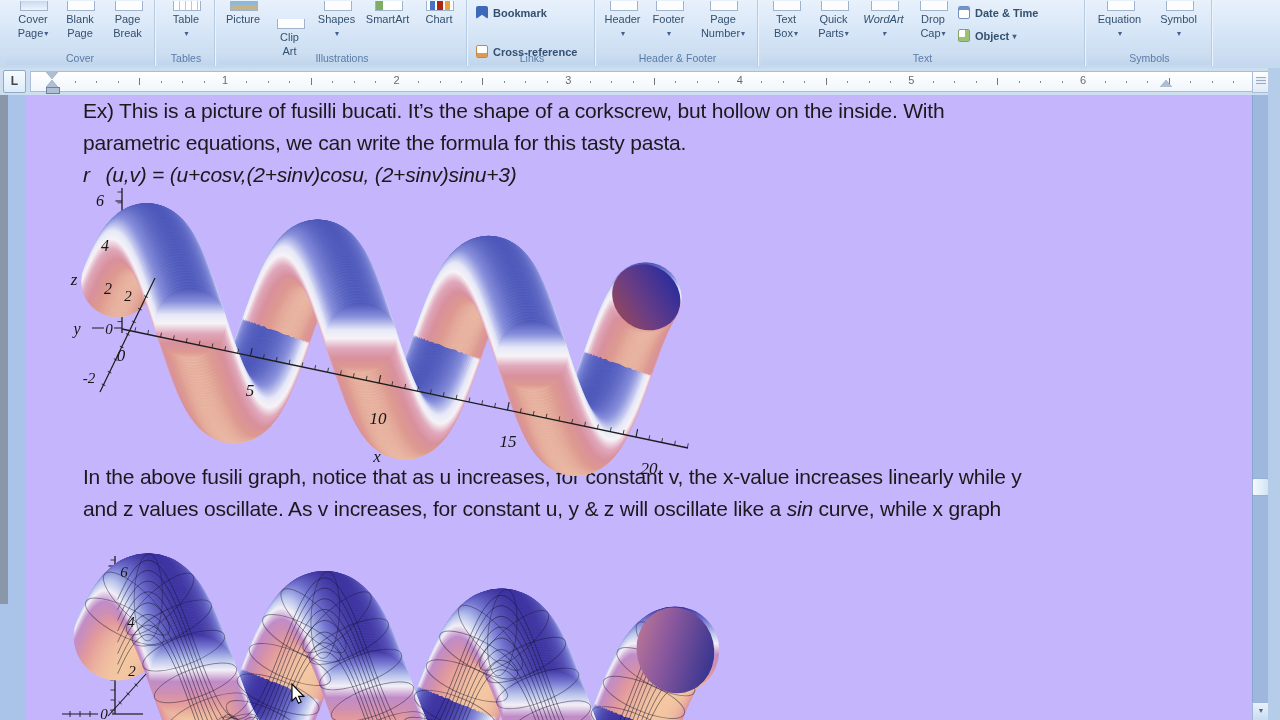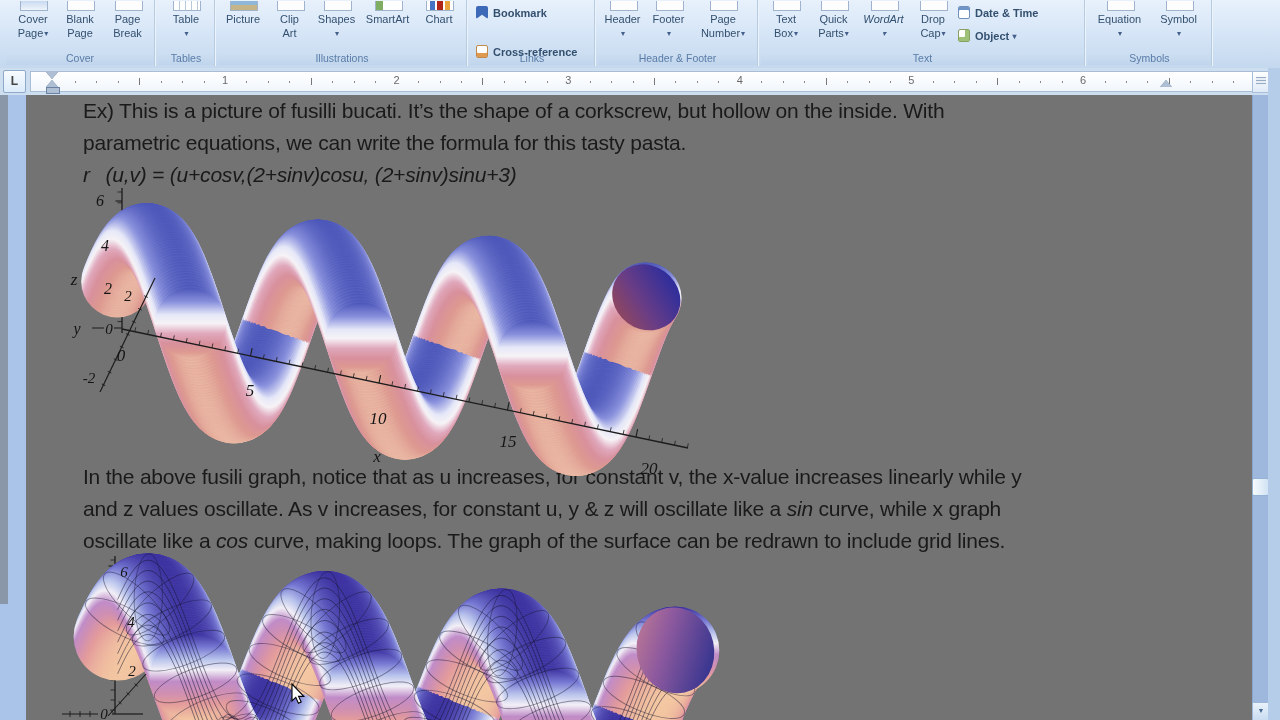--- a/index.html
+++ b/index.html
@@ -39,21 +39,21 @@
   .rdot{position:absolute;top:9px;width:1px;height:2px;background:#8a8a8a;}
   .rhalf{position:absolute;top:6px;width:1px;height:7px;background:#777;}
   .tri-dn{position:absolute;width:0;height:0;border-left:6px solid transparent;border-right:6px solid transparent;
           border-top:7px solid #aebfd4;filter:drop-shadow(0 0 0.6px #51698a);}
   .tri-up{position:absolute;width:0;height:0;border-left:6px solid transparent;border-right:6px solid transparent;
           border-bottom:7px solid #aebfd4;filter:drop-shadow(0 0 0.6px #51698a);}
   .ind-box{position:absolute;width:12px;height:5px;background:#aebfd4;border:1px solid #6c82a2;}
   
   .edge-blue{position:absolute;left:0;top:95px;width:26px;height:625px;background:#a9c4e8;}
   .edge-dark{position:absolute;left:0;top:95px;width:8px;height:509px;background:#8a97a9;}
-  .page{position:absolute;left:26px;top:95px;width:1230px;height:625px;background:#737373;}
+  .page{position:absolute;left:26px;top:95px;width:1230px;height:625px;background:#c4b5fd;}
   .docline{position:absolute;left:57px;font-size:21px;letter-spacing:-0.01em;color:#1a1a1a;white-space:pre;line-height:30px;}
   .docline i{font-style:italic;}
   #overlay{position:absolute;left:0;top:0;width:1280px;height:720px;pointer-events:none;z-index:30;}
   
   .sb-track{position:absolute;left:1252px;top:95px;width:15px;height:625px;background:#9db8dc;border-left:1px solid #8aa6cc;}
   .sb-rulerbtn{position:absolute;left:1252px;top:71px;width:16px;height:20px;background:linear-gradient(#fdfefe,#dfeaf7);
                border:1px solid #a8bed8;}
   .sb-rulerbtn div{margin:5px 3px;height:8px;background:repeating-linear-gradient(#98abc4 0 1px,#e8eef6 1px 3px);}
   .sb-btn{position:absolute;left:1252px;width:16px;height:17px;background:linear-gradient(#eaf2fb,#c9dcf1);
           border:1px solid #9db6d6;color:#47688f;font-size:7px;text-align:center;line-height:16px;}
@@ -92,21 +92,21 @@
           <div class="rl2"><span class="arr">▾</span></div>
         </div>
       </div>
       <div class="rgroup" style="left: 218px; width: 248px;">
         <div class="rglabel">Illustrations</div>
         <div class="rbtn" style="left: 2px; width: 46px;">
           <div class="ricon if-picture"></div>
           <div class="rl1">Picture</div>
           <div class="rl2"></div>
         </div>
-        <div class="rbtn" style="left: 49px; width: 45px;">
+        <div class="rbtn" style="left: 49px; width: 45px; margin-top: 18px;">
           <div class="ricon if-clip-art"></div>
           <div class="rl1">Clip</div>
           <div class="rl2">Art</div>
         </div>
         <div class="rbtn" style="left: 95px; width: 47px;">
           <div class="ricon if-shapes"></div>
           <div class="rl1">Shapes</div>
           <div class="rl2"><span class="arr">▾</span></div>
         </div>
         <div class="rbtn" style="left: 142px; width: 55px;">
@@ -262,21 +262,20 @@
   </div>
 
   <div class="edge-blue"></div>
   <div class="edge-dark"></div>
   <div class="page" id="page">
       <div class="docline" style="top: 1px;"><span>Ex) This is a picture of fusilli bucati. It’s the shape of a corkscrew, but hollow on the inside. With</span></div>
       <div class="docline" style="top: 33px;"><span>parametric equations, we can write the formula for this tasty pasta.</span></div>
       <div class="docline" style="top: 65px;"><i>r⃗(u,v) = (u+cosv,(2+sinv)cosu, (2+sinv)sinu+3)</i></div>
       <div class="docline" style="top: 367px;"><span>In the above fusili graph, notice that as u increases, for constant v, the x-value increases linearly while y</span></div>
       <div class="docline" style="top: 399px;"><span>and z values oscillate. As v increases, for constant u, y &amp; z will oscillate like a </span><i>sin</i><span> curve, while x graph</span></div>
-      <div class="docline" style="top: 431px;"><span>oscillate like a </span><i>cos</i><span> curve, making loops. The graph of the surface can be redrawn to include grid lines.</span></div>
     </div>
 
   <svg id="overlay" xmlns="http://www.w3.org/2000/svg" viewBox="0 0 1280 720">
     <defs>
       <linearGradient id="tg1" x1="0" y1="0" x2="0" y2="1">
         <stop offset="0" stop-color="#4a55b8"></stop>
           <stop offset="0.2" stop-color="#8890dc"></stop>
         <stop offset="0.38" stop-color="#e6e8f8"></stop>
           <stop offset="0.5" stop-color="#f6f3f6"></stop>
         <stop offset="0.64" stop-color="#e0a8bc"></stop>

